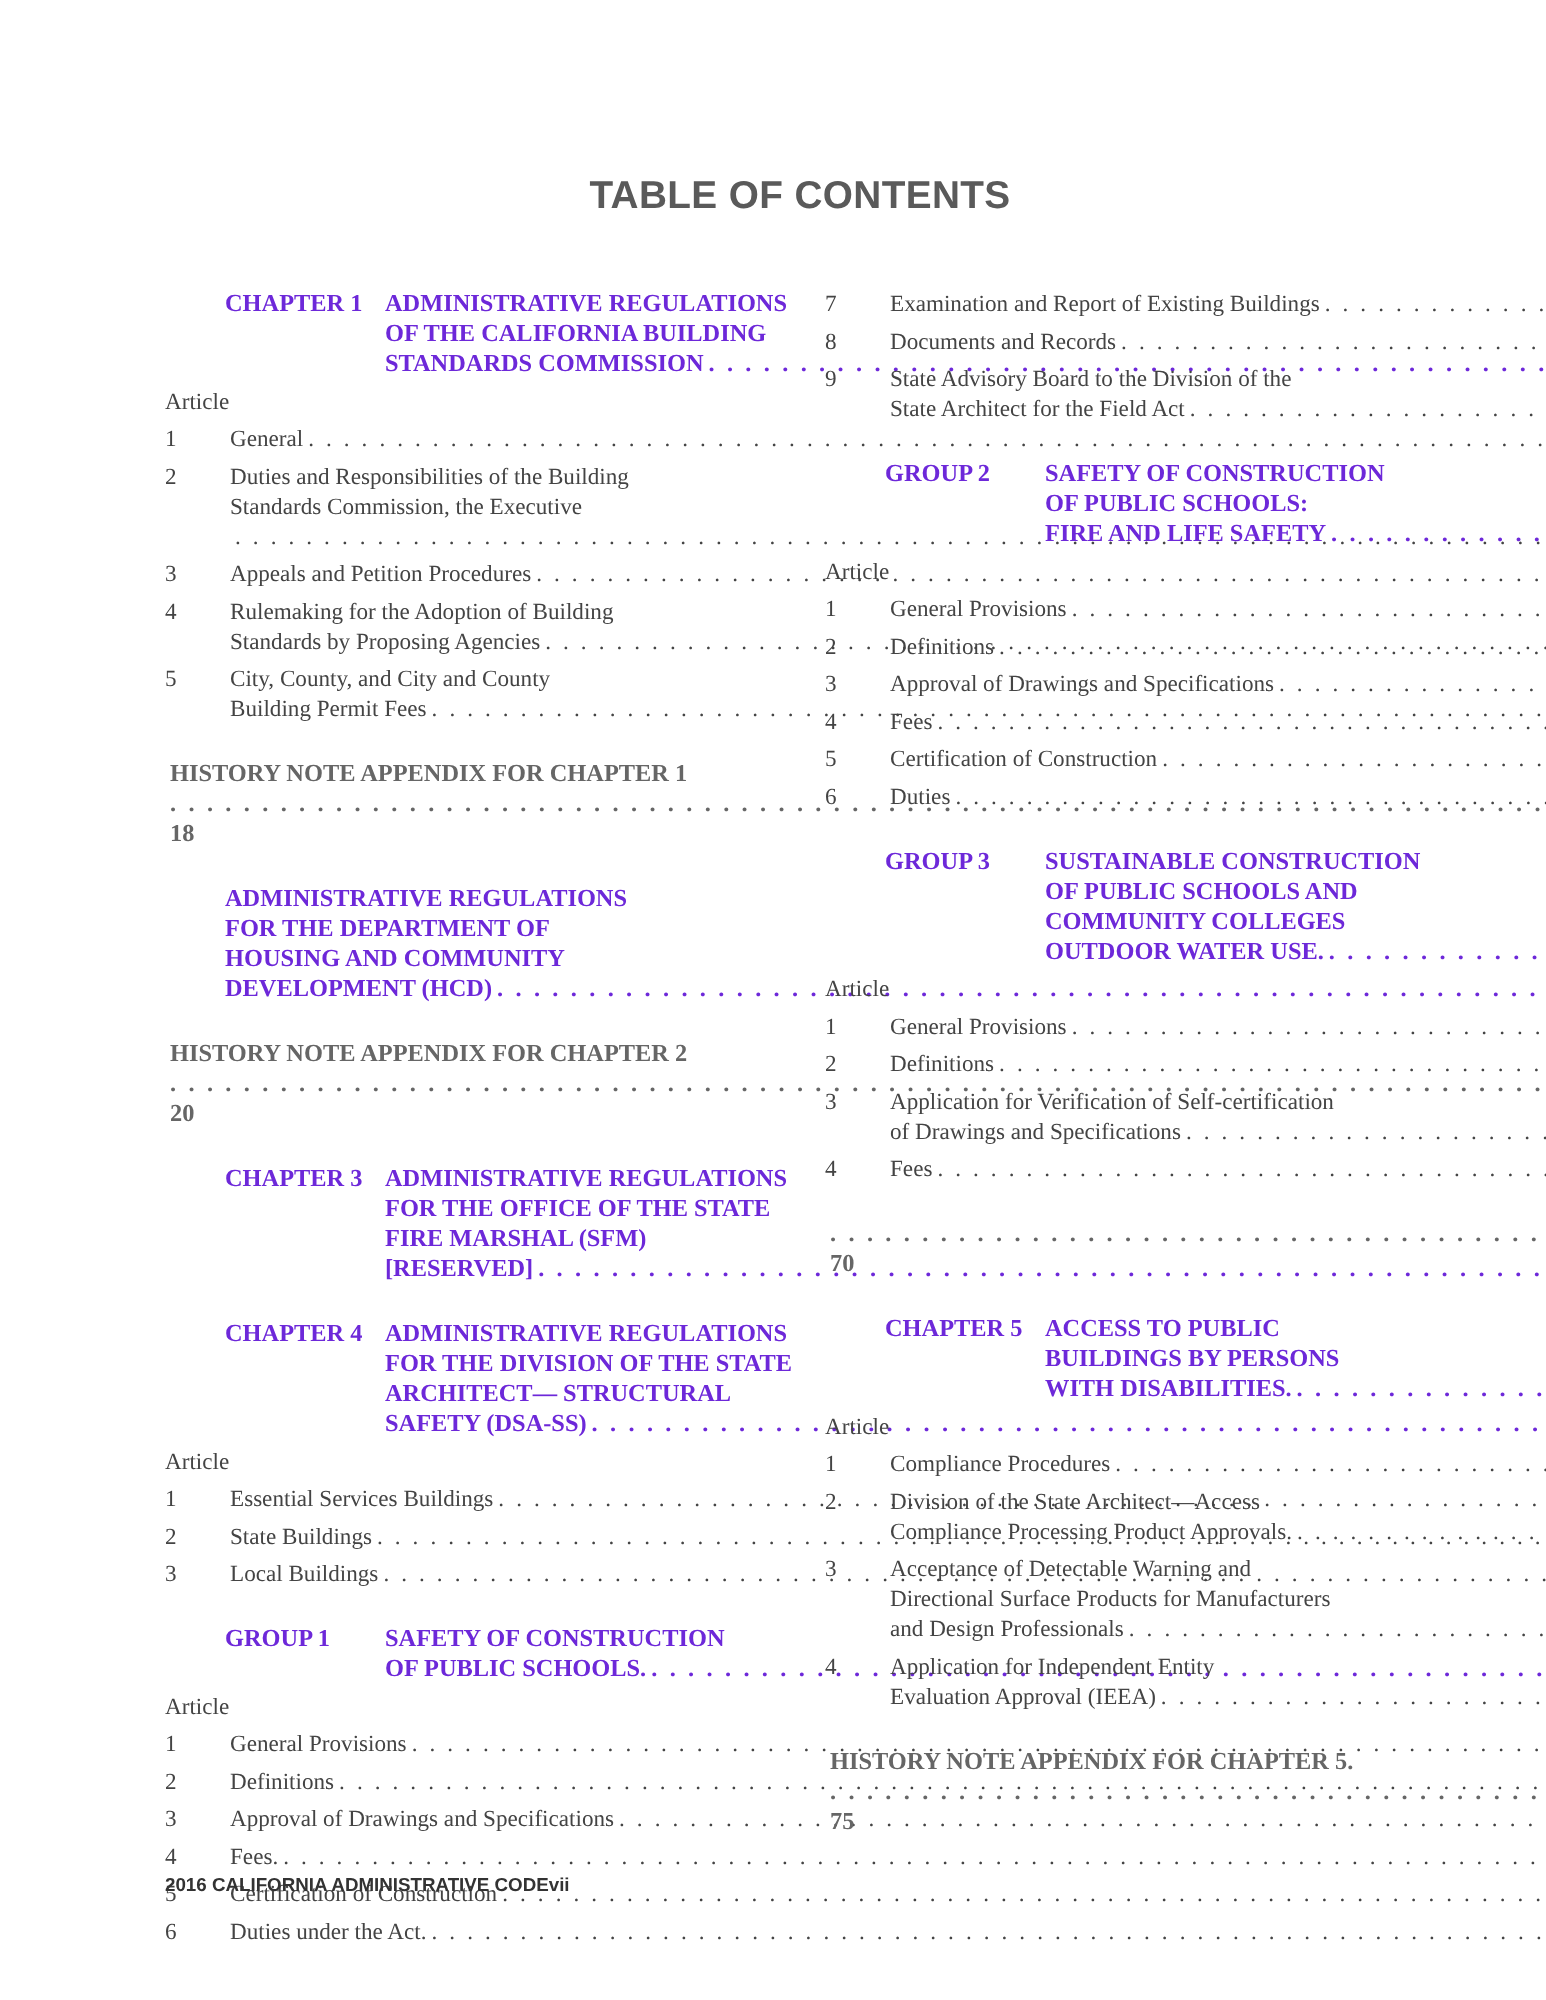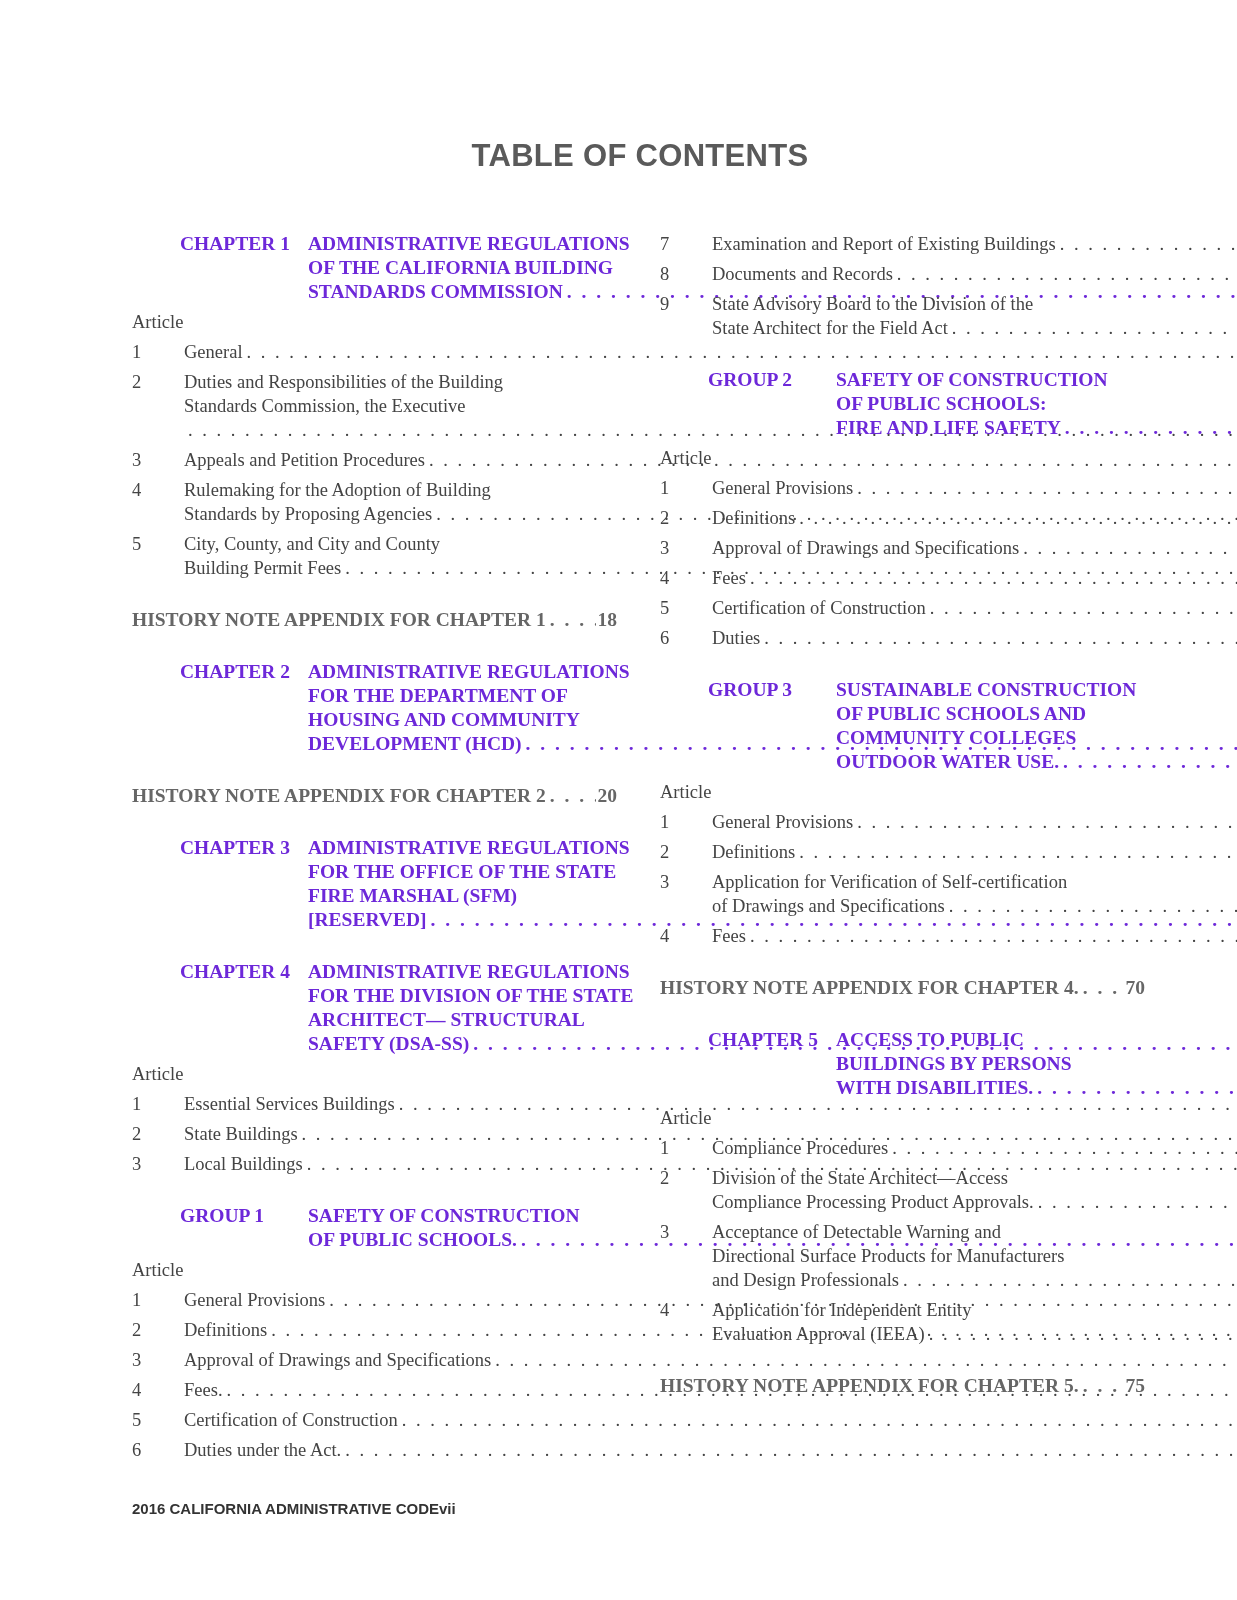--- a/index.html
+++ b/index.html
@@ -13,21 +13,21 @@
   .col.right { left: 660px; }
   .heading { display: flex; font-weight: bold; color: #6d28d9; font-size: 19.5px; line-height: 24px; margin-bottom: 6px; margin-left: 48px; }
   .heading .h-label { width: 128px; flex: none; white-space: nowrap; }
   .heading .h-body { flex: 1; }
   .h-line { display: block; }
   .lastline { display: flex; align-items: baseline; }
   .lastline .txt { white-space: nowrap; }
   .dots { flex: 1; overflow: hidden; white-space: nowrap; letter-spacing: 2.5px; margin: 0 2px 0 4px; }
   .dots::after { content: ". . . . . . . . . . . . . . . . . . . . . . . . . . . . . . . . . . . . . . . . . . . . . . . . . . . . . . . . . . . . . . . . . . . . . . . . . . . . . . . ."; }
   .pg { white-space: nowrap; }
-  .history { font-weight: bold; color: #666; font-size: 19.5px; line-height: 24px; display: flex; align-items: baseline; margin-bottom: 6px; }
+  .history { font-weight: bold; color: #666; font-size: 19.5px; line-height: 24px; display: flex; align-items: baseline; margin-bottom: 6px; flex-direction: column; }
   .article-label { font-size: 18.5px; line-height: 24px; color: #444; margin: 6px 0 6px; }
   .entry { display: flex; font-size: 18.5px; line-height: 24px; color: #444; margin-bottom: 6px; }
   .entry .num { width: 52px; flex: none; }
   .entry .e-body { flex: 1; }
   .gap { height: 22px; }
   .footer { position: absolute; top: 1500px; left: 132px; width: 1013px; display: flex; 
             font-family: "Liberation Sans", "DejaVu Sans", sans-serif; font-weight: bold; font-size: 15px; color: #333; }
 </style>
 </head>
 <body>
@@ -99,21 +99,20 @@
 
   <div class="gap"></div>
   <div class="history">
       <span class="txt">HISTORY NOTE APPENDIX FOR CHAPTER 1</span>
       <span class="dots"></span>
       <span class="pg">18</span>
     </div>
   <div class="gap"></div>
 
   <div class="heading">
-    <div class="h-label">CHAPTER 2</div>
     <div class="h-body">
       <span class="h-line">ADMINISTRATIVE REGULATIONS</span>
       <span class="h-line">FOR THE DEPARTMENT OF</span>
       <span class="h-line">HOUSING AND COMMUNITY</span>
       <div class="lastline">
           <span class="txt">DEVELOPMENT (HCD)</span>
           <span class="dots"></span>
         </div>
     </div>
   </div>
@@ -393,21 +392,20 @@
       <div class="e-body">
         <div class="lastline">
           <span class="txt">Fees</span>
           <span class="dots"></span>
         </div>
       </div>
     </div>
   <div class="gap"></div>
 
   <div class="history">
-      <span class="txt">HISTORY NOTE APPENDIX FOR CHAPTER 4.</span>
       <span class="dots"></span>
       <span class="pg">70</span>
     </div>
   <div class="gap"></div>
 
   <div class="heading">
     <div class="h-label">CHAPTER 5</div>
     <div class="h-body">
       <span class="h-line">ACCESS TO PUBLIC</span>
       <span class="h-line">BUILDINGS BY PERSONS</span>

